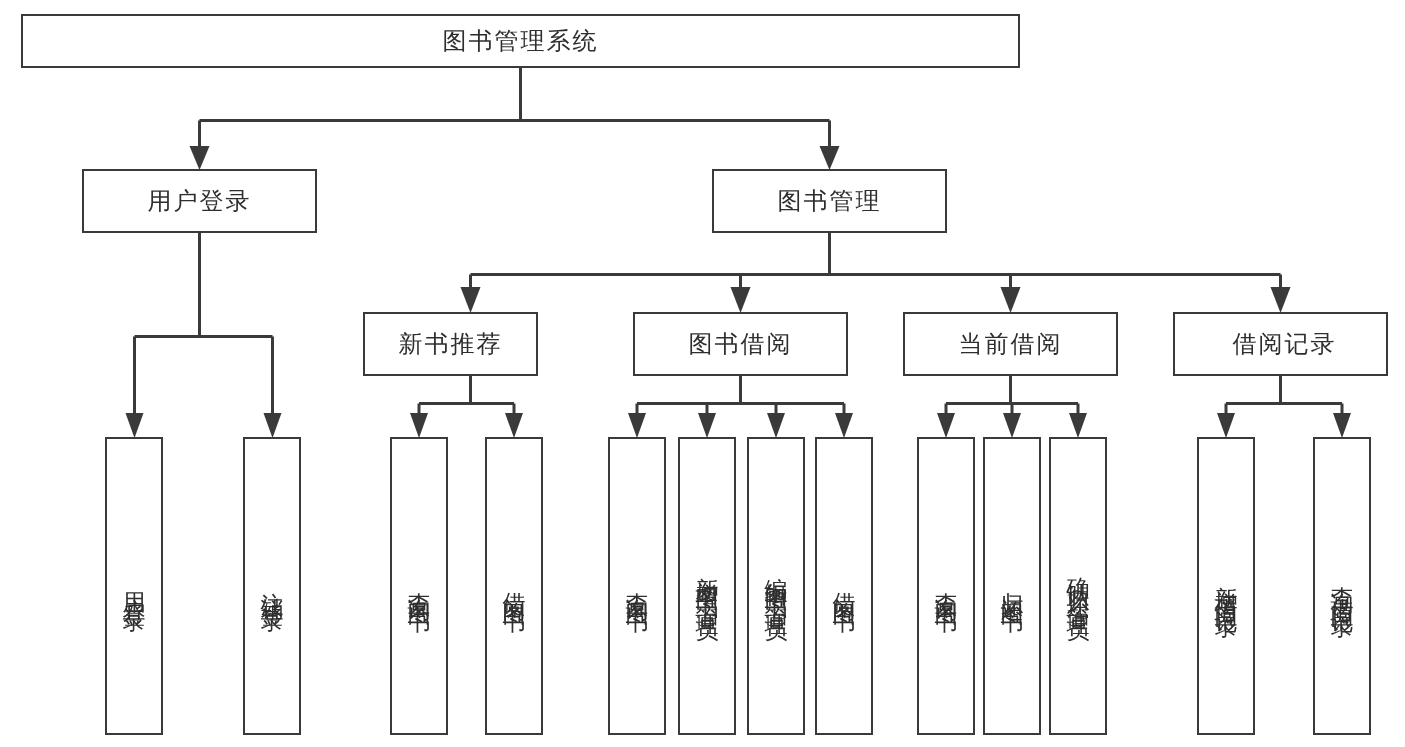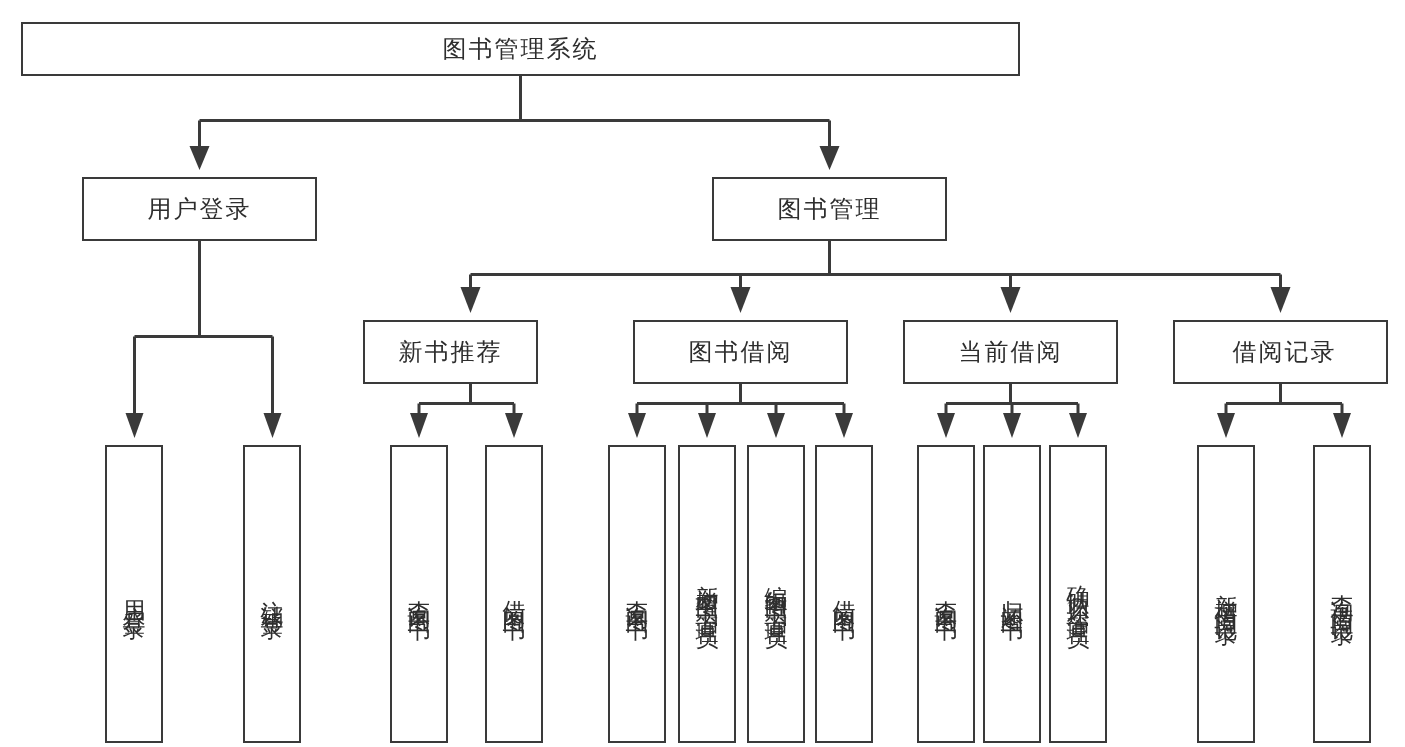--- a/index.html
+++ b/index.html
@@ -26,21 +26,20 @@
     border: 2.5px solid #3a3a3a;
     background: #ffffff;
     color: #2e2e2e;
     display: flex;
     align-items: center;
     justify-content: center;
     font-size: 24px;
     letter-spacing: 2px;
     line-height: 1;
     text-align: center;
-    margin-top: 8px;
   }
 
   .hnode { height: 64px; }
 
   .root-node {
     left: 21px; top: 14px;
     width: 999px; height: 54px;
   }
 
   .vnode {

